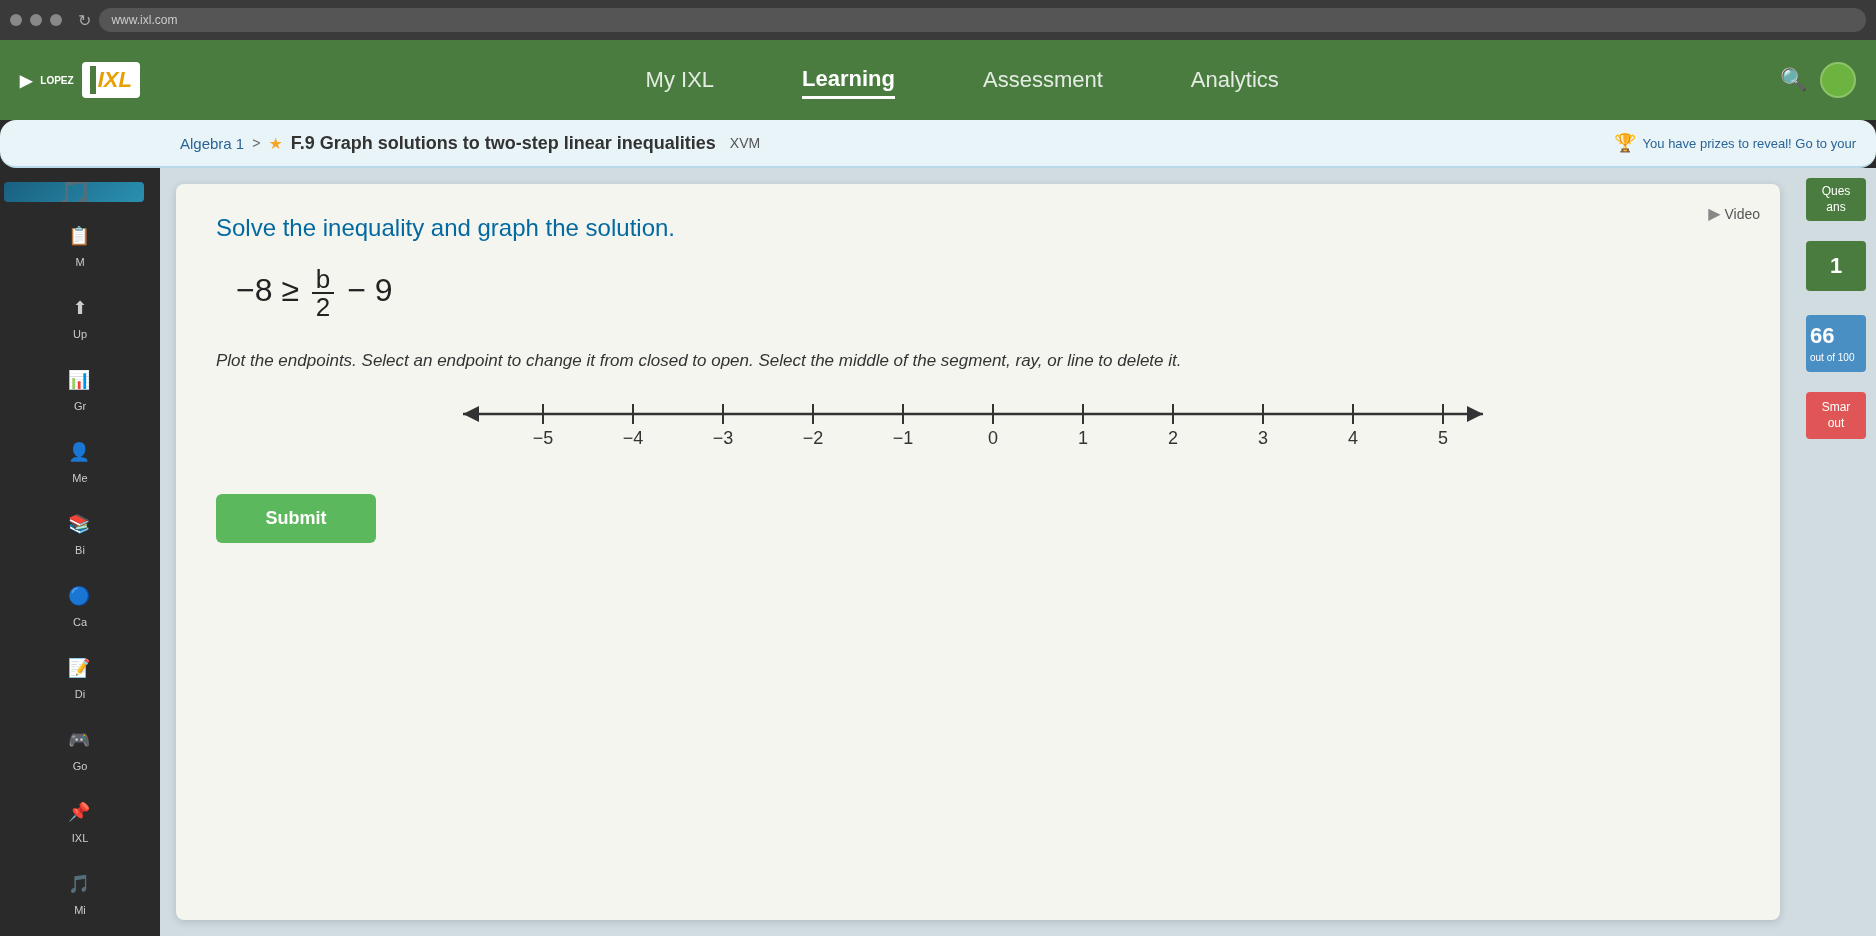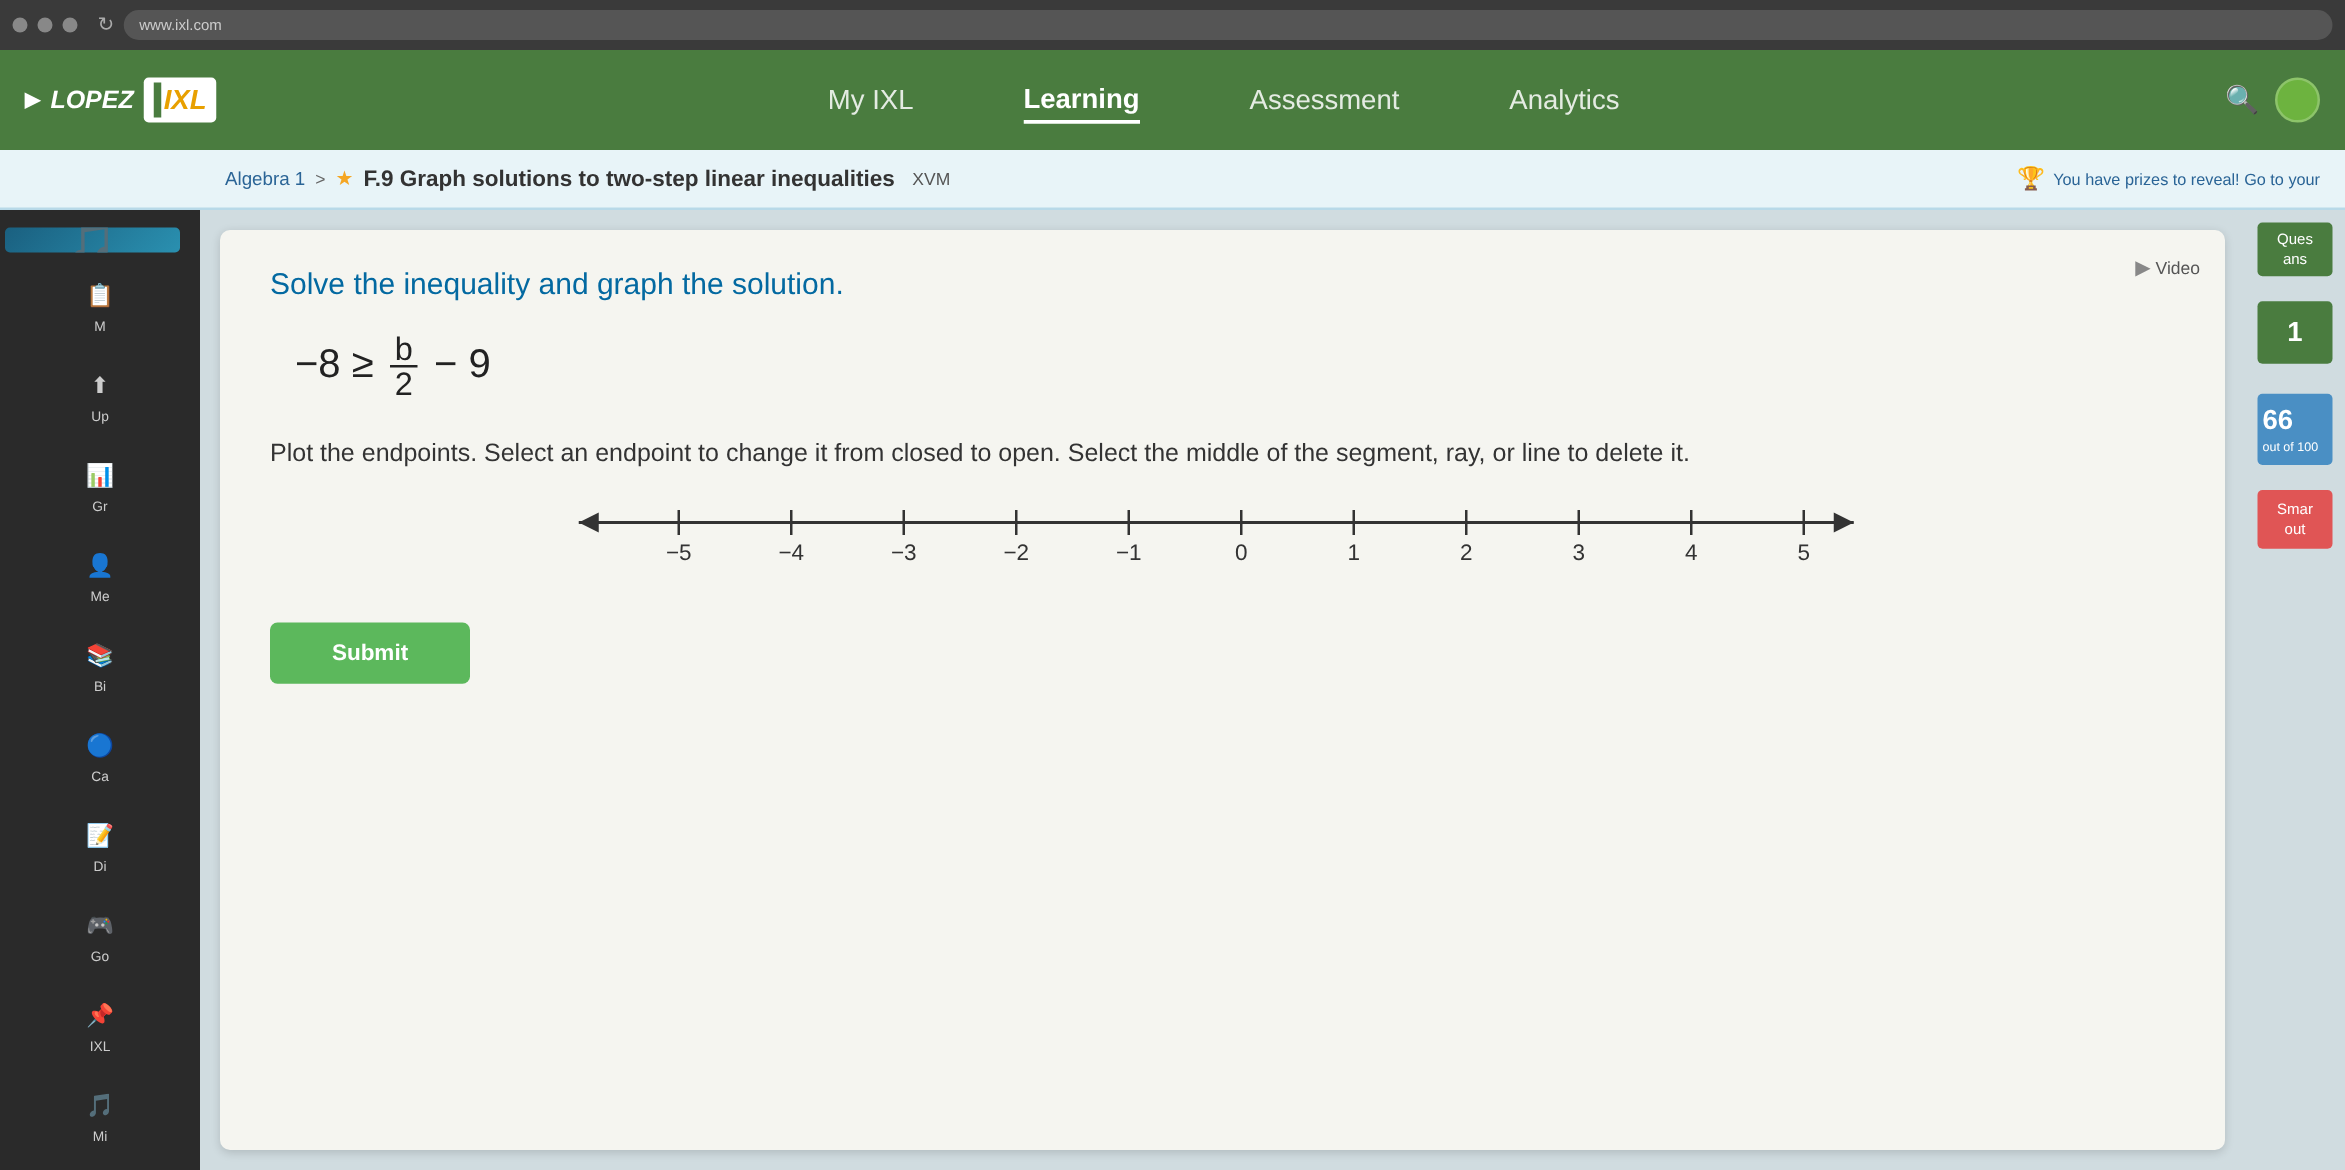--- a/index.html
+++ b/index.html
@@ -102,20 +102,21 @@
 
     
     .breadcrumb-bar {
       background: #e8f4f8;
       height: 48px;
       display: flex;
       align-items: center;
       padding: 0 20px 0 180px;
       border-bottom: 2px solid #b8d9e8;
       gap: 8px;
+      border-radius: 16px;
     }
     .breadcrumb-text {
       font-size: 15px;
       color: #2a6496;
       font-weight: 500;
     }
     .breadcrumb-sep { color: #666; font-size: 14px; }
     .breadcrumb-star { color: #f5a623; font-size: 16px; }
     .breadcrumb-current { font-size: 18px; color: #333; font-weight: 600; }
     .breadcrumb-code { font-size: 14px; color: #555; margin-left: 6px; }
@@ -229,22 +230,23 @@
       align-items: center;
       vertical-align: middle;
       margin: 0 4px;
       font-size: 26px;
       line-height: 1;
     }
     .fraction-num { border-bottom: 2px solid #222; padding: 0 4px; font-size: 26px; }
     .fraction-den { padding: 0 4px; font-size: 26px; }
 
     .instruction-text {
-      font-size: 20px;
+      font-size: 17px;
       color: #333;
+      font-style: italic;
       line-height: 1.5;
     }
 
     
     .number-line-container {
       margin: 10px 20px 30px 10px;
       position: relative;
       height: 80px;
     }
 
@@ -341,21 +343,21 @@
   <div class="browser-url">
     <span>www.ixl.com</span>
   </div>
 </div>
 
 <div class="app-container">
 
   <div class="top-nav">
     <div class="user-section">
       <span style="color:white; font-size:16px;">▶</span>
-      <span style="color:white; font-size:20px; font-weight:bold;font-style:italic;">LOPEZ</span>
+      <span style="color:white; font-size:10px; font-weight:bold;">LOPEZ</span>
       <div class="ixl-logo">
         <span class="bar"></span>
         <span style="font-weight:900; font-style:italic; color:#e8a000; font-size:22px;">IXL</span>
       </div>
     </div>
 
     <div class="nav-links">
       <a class="nav-link dim">My IXL</a>
       <a class="nav-link active">Learning</a>
       <a class="nav-link dim">Assessment</a>

